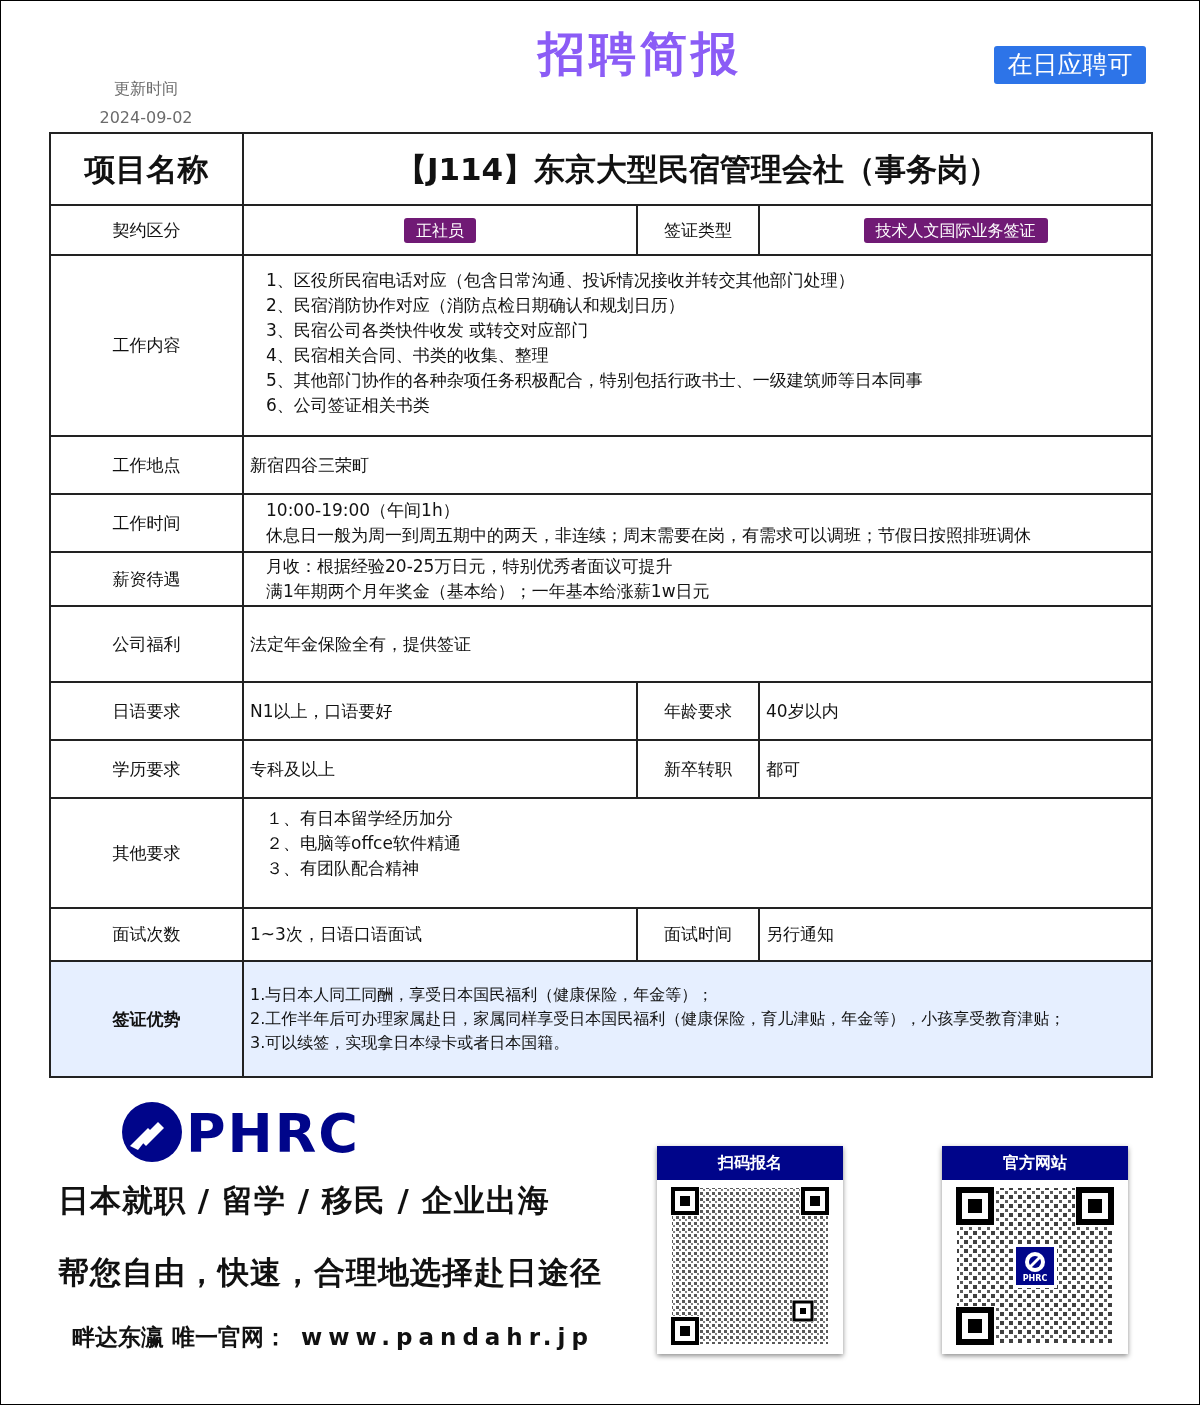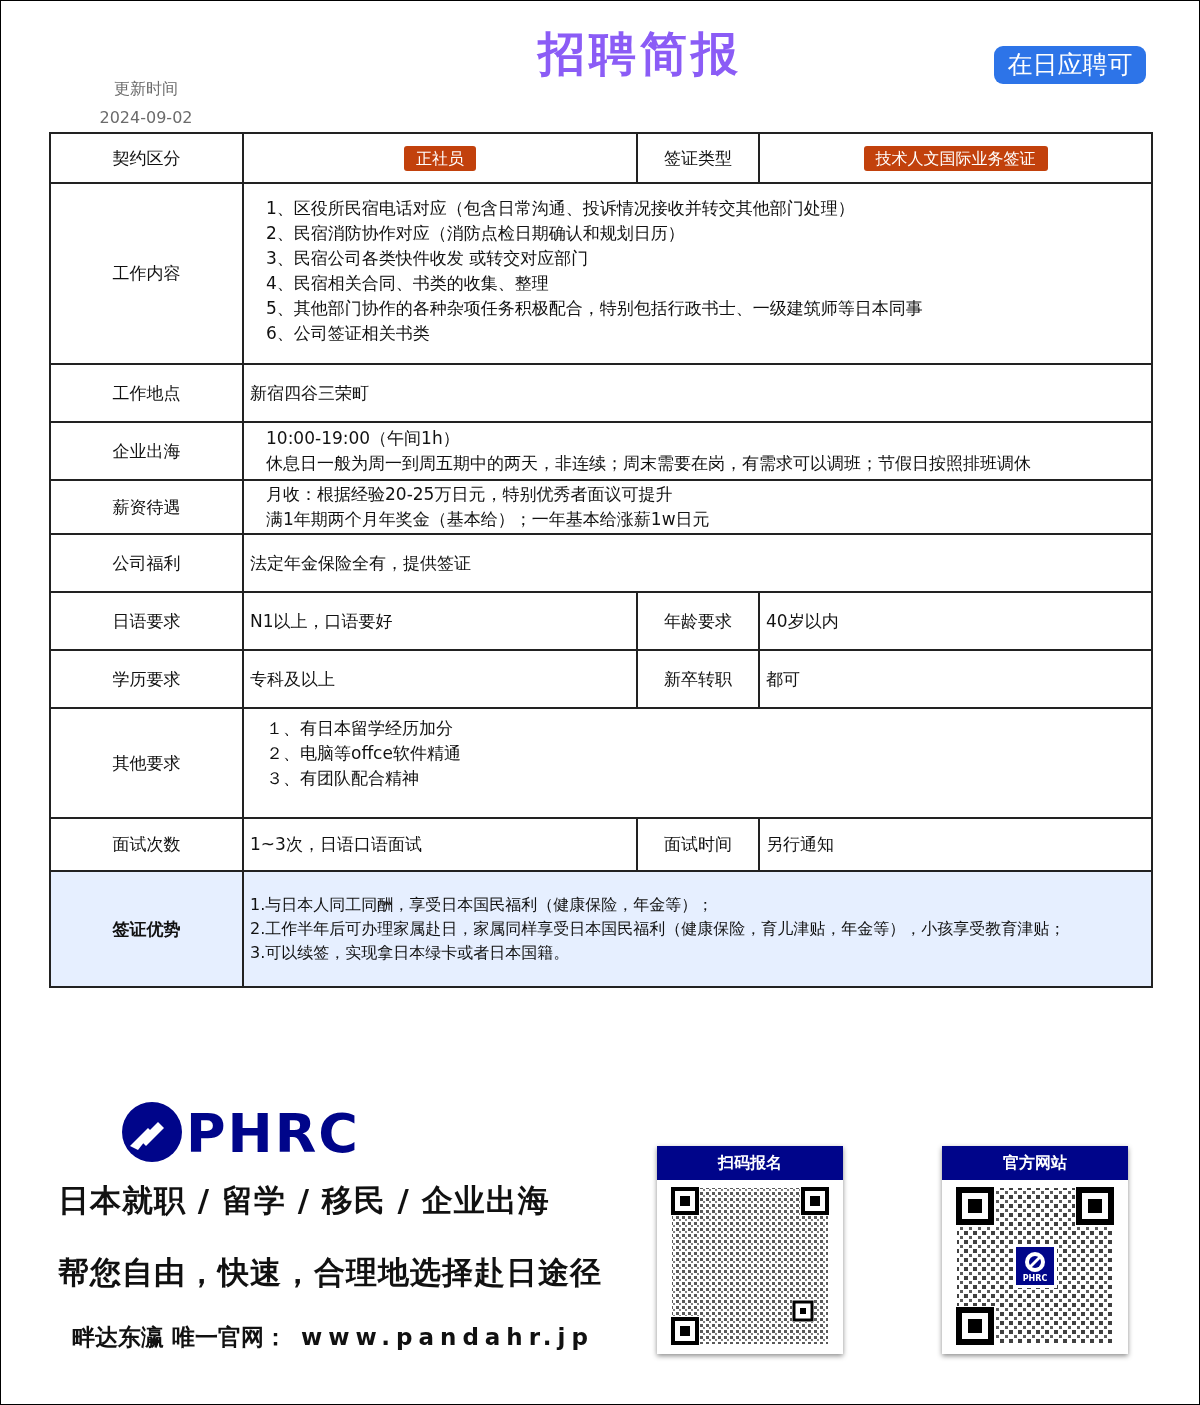--- a/index.html
+++ b/index.html
@@ -5,28 +5,28 @@
   html, body { margin:0; padding:0; }
   body {
     width:1200px; height:1405px; background:#fff; position:relative; overflow:hidden;
     font-family:"DejaVu Sans","Liberation Sans",sans-serif; color:#111;
   }
   .frame { position:absolute; left:0; top:0; width:1198px; height:1403px; border:1px solid #000; }
   .title { position:absolute; left:0; width:1200px; top:14px; text-align:center;
     font-size:47px; font-weight:bold; letter-spacing:4px; color:#8b5cf6; line-height:80px;padding-left:40px; }
   .updated { position:absolute; left:88px; top:74px; width:116px; text-align:center; color:#6b6b6b; font-size:16px; line-height:29px; }
   .hire-badge { position:absolute; left:994px; top:46px; width:152px; height:38px; background:#2d74e8; color:#fff;
-    font-size:25px; line-height:38px; text-align:center; border-radius:9px; }
+    font-size:25px; line-height:38px; text-align:center; border-radius:3px; }
 
   table.main { position:absolute; left:49px; top:132px; width:1104px; border-collapse:collapse; table-layout:fixed; }
   table.main td { border:2px solid #222; font-size:17px; padding:0 6px; vertical-align:middle; line-height:25px; }
   td.lbl { text-align:center; width:180px; }
   .proj-lbl { font-size:31px !important; font-weight:bold; }
   .proj-val { font-size:31px !important; font-weight:bold; text-align:center; }
-  .pill { display:inline-block; background:#c2410c; color:#fff; font-size:16px; padding:0 12px; line-height:25px; border-radius:3px; }
+  .pill { display:inline-block; background:#701a75; color:#fff; font-size:16px; padding:0 12px; line-height:25px; border-radius:3px; }
   .center { text-align:center; }
   .lines div { white-space:nowrap;margin-left:16px; }
   tr.visa td { background:#e6efff; }
   tr.visa td.lbl { font-weight:bold; }
 
   .logo { position:absolute; left:120px; top:1100px; width:250px; height:64px; }
   .slogan1 { position:absolute; left:58px; top:1180px; font-size:31px; font-weight:bold; letter-spacing:1px; }
   .slogan2 { position:absolute; left:58px; top:1252px; font-size:31px; font-weight:bold; letter-spacing:1px; }
   .site { position:absolute; left:72px; top:1322px; font-size:23px; font-weight:bold; }
   .site .url { letter-spacing:6px; margin-left:14px; }
@@ -48,20 +48,24 @@
 <div class="hire-badge">在日应聘可</div>
 
 <table class="main">
   <colgroup>
     <col style="width:193px">
       <col style="width:394px">
       <col style="width:122px">
       <col>
   </colgroup>
   <tbody>
+      <tr style="height:72px">
+    <td class="lbl proj-lbl">项目名称</td>
+    <td class="proj-val" colspan="3">【J114】东京大型民宿管理会社（事务岗）</td>
+  </tr>
   <tr style="height:50px">
     <td class="lbl">契约区分</td>
     <td class="center"><span class="pill">正社员</span></td>
     <td class="center">签证类型</td>
     <td class="center"><span class="pill">技术人文国际业务签证</span></td>
   </tr>
   <tr style="height:181px">
     <td class="lbl">工作内容</td>
     <td colspan="3" class="lines" style="vertical-align:top;padding-top:12px">
       <div>1、区役所民宿电话对应（包含日常沟通、投诉情况接收并转交其他部门处理）</div>
@@ -70,34 +74,34 @@
       <div>4、民宿相关合同、书类的收集、整理</div>
       <div>5、其他部门协作的各种杂项任务积极配合，特别包括行政书士、一级建筑师等日本同事</div>
       <div>6、公司签证相关书类</div>
     </td>
   </tr>
   <tr style="height:58px">
     <td class="lbl">工作地点</td>
     <td colspan="3">新宿四谷三荣町</td>
   </tr>
   <tr style="height:58px">
-    <td class="lbl">企业出海</td>
+    <td class="lbl">工作时间</td>
     <td colspan="3" class="lines">
       <div>10:00-19:00（午间1h）</div>
       <div>休息日一般为周一到周五期中的两天，非连续；周末需要在岗，有需求可以调班；节假日按照排班调休</div>
     </td>
   </tr>
   <tr style="height:54px">
     <td class="lbl">薪资待遇</td>
     <td colspan="3" class="lines">
       <div>月收：根据经验20-25万日元，特别优秀者面议可提升</div>
       <div>满1年期两个月年奖金（基本给）；一年基本给涨薪1w日元</div>
     </td>
   </tr>
-  <tr style="height:58px">
+  <tr style="height:76px">
     <td class="lbl">公司福利</td>
     <td colspan="3">法定年金保险全有，提供签证</td>
   </tr>
   <tr style="height:58px">
     <td class="lbl">日语要求</td>
     <td>N1以上，口语要好</td>
     <td class="center">年龄要求</td>
     <td>40岁以内</td>
   </tr>
   <tr style="height:58px">

